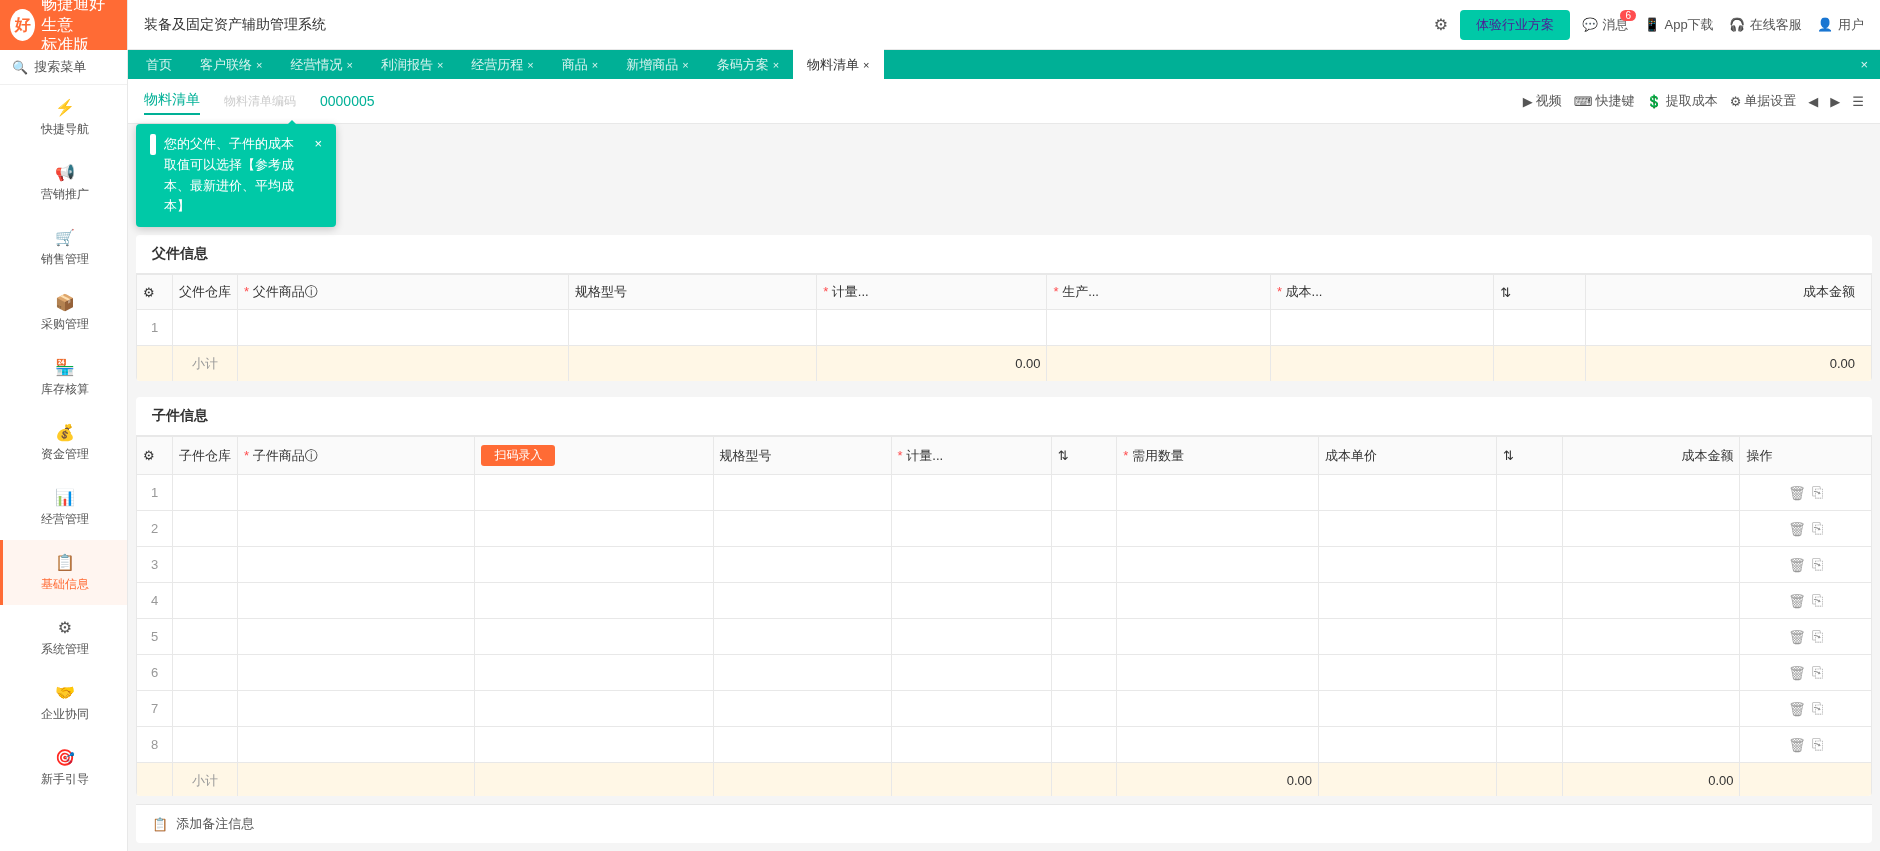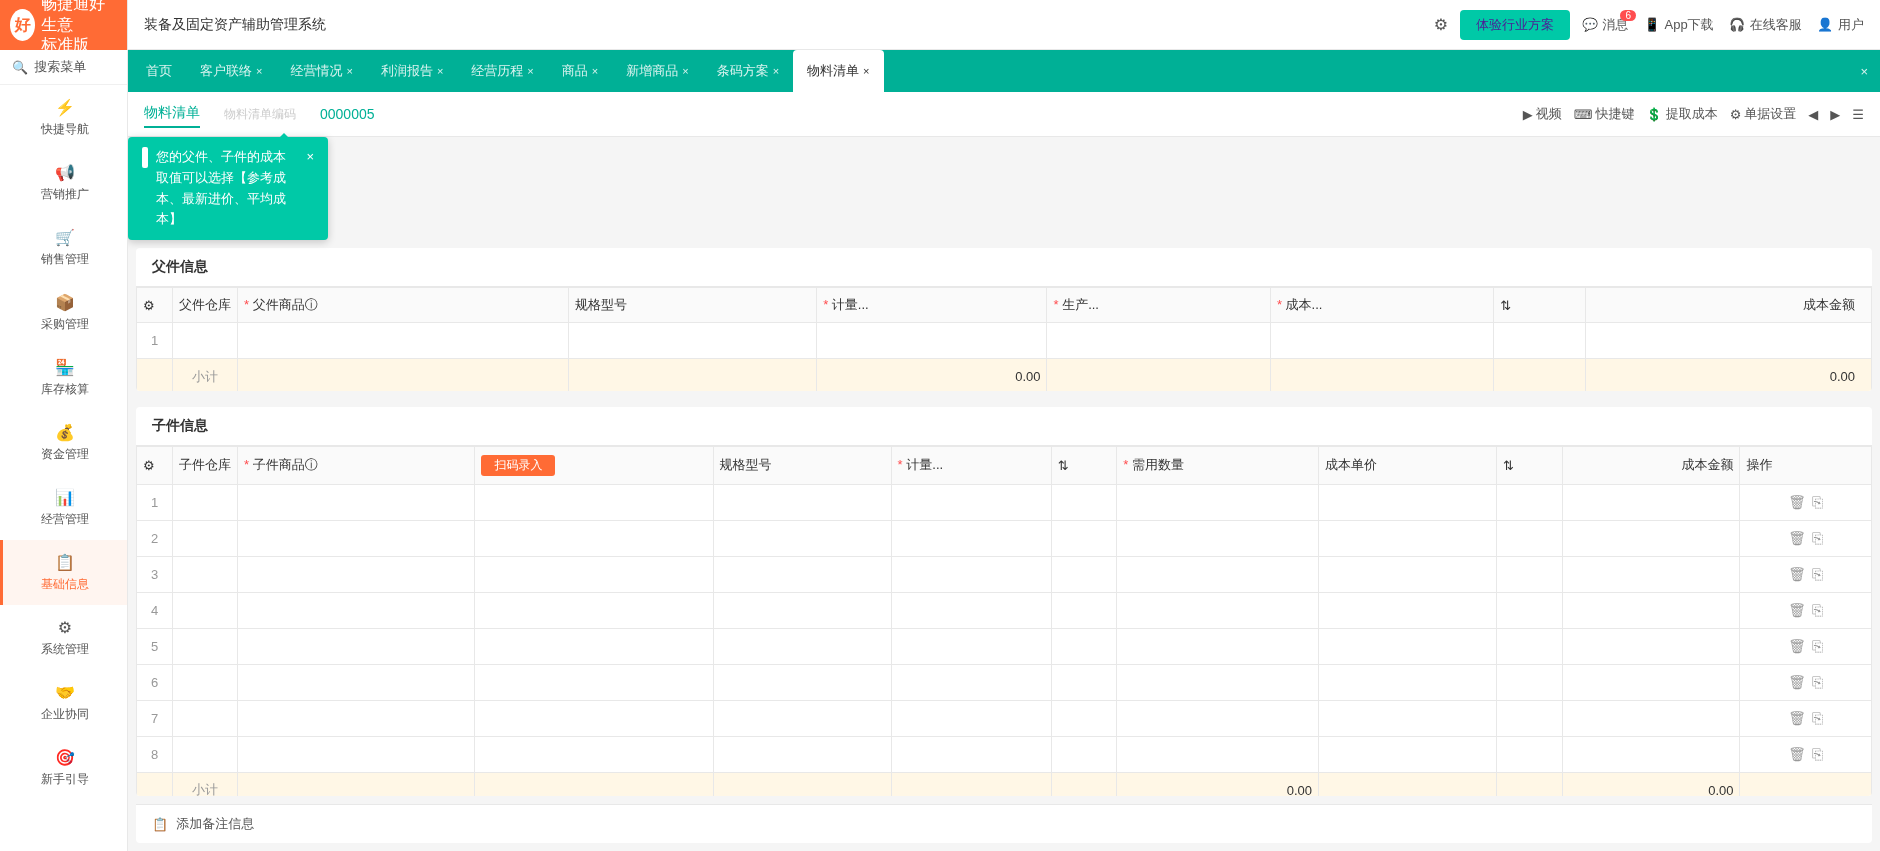--- a/index.html
+++ b/index.html
@@ -140,21 +140,21 @@
       padding: 0 4px;
       min-width: 16px;
       text-align: center;
     }
 
     
     .tabbar {
       background: #00b096;
       display: flex;
       align-items: center;
-      height: 42px;
+      height: 29px;
       padding: 0 4px;
     }
     .tab-item {
       padding: 0 14px;
       height: 42px;
       display: flex;
       align-items: center;
       color: rgba(255,255,255,0.85);
       cursor: pointer;
       font-size: 13px;
@@ -497,21 +497,21 @@
         <span>
           <span>⚙</span>
           <span>单据设置</span>
         </span>
         <span>◀</span>
         <span>▶</span>
         <span>☰</span>
       </div>
     </div>
 
-    <div class="tooltip-box" style="position:relative; margin: 0 8px; top:0; right:8px;">
+    <div class="tooltip-box" style="position:relative; margin: 0 8px; top:0; right:0;">
       <div style="display:flex; justify-content:space-between; align-items:flex-start;">
         <span style="width:6px; background:#fff; display:inline-block; margin-right:8px; flex-shrink:0; border-radius:2px;">&nbsp;</span>
         <span>您的父件、子件的成本取值可以选择【参考成本、最新进价、平均成本】</span>
         <span class="tooltip-close" style="margin-left:8px; flex-shrink:0;">×</span>
       </div>
     </div>
 
     <div class="section">
       <div class="section-title">父件信息</div>
       <table class="data-table">

